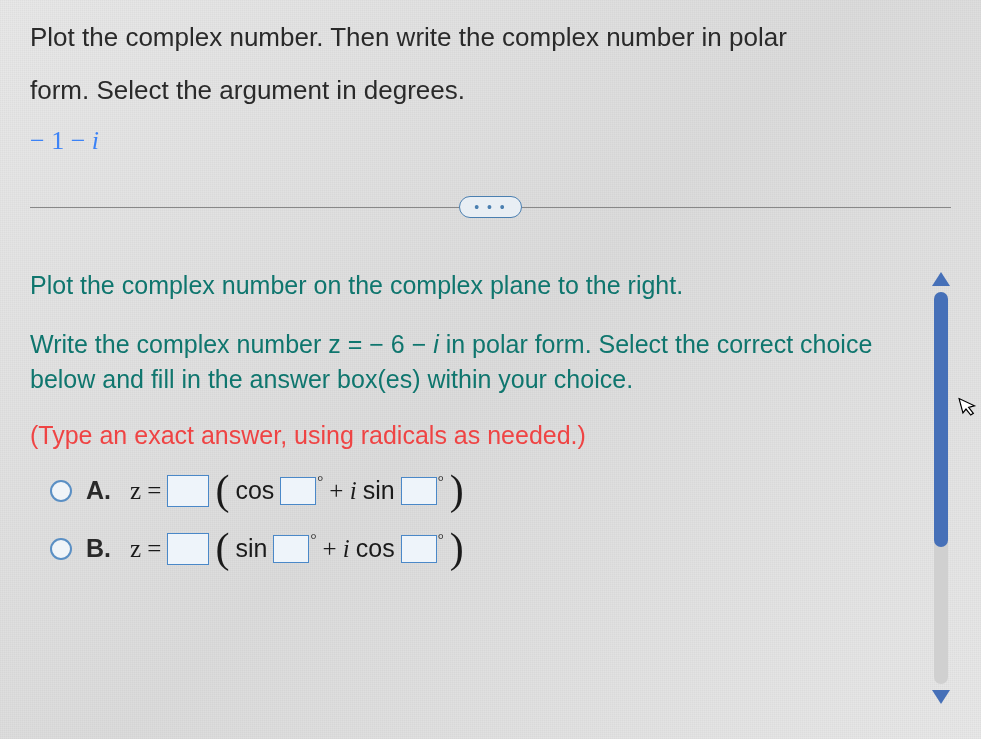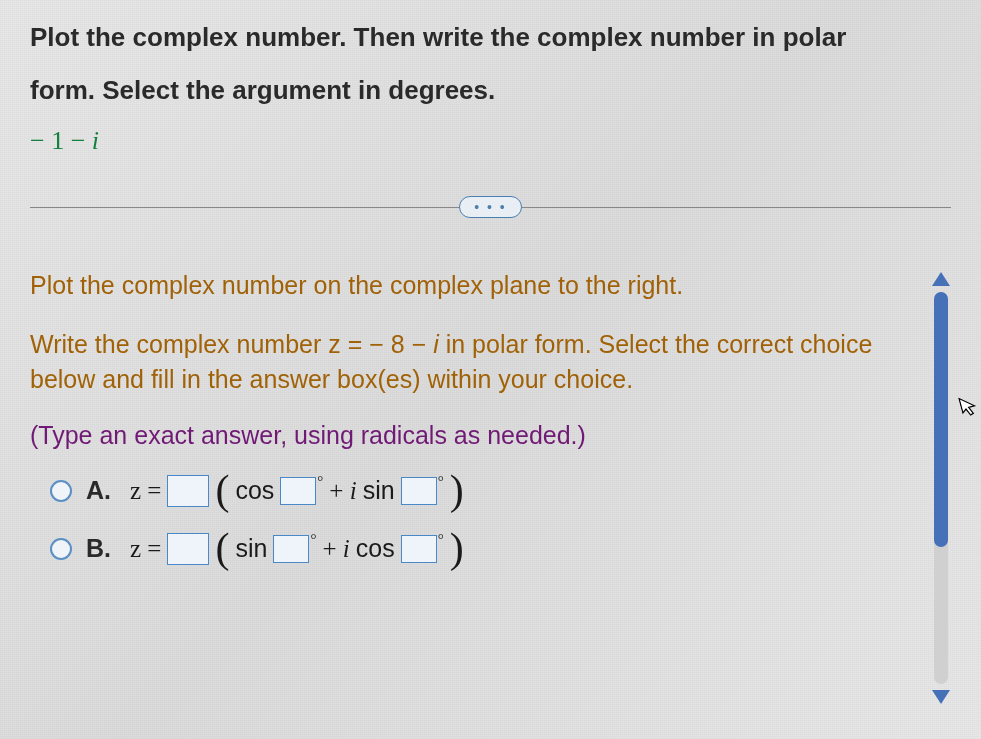--- a/index.html
+++ b/index.html
@@ -18,26 +18,25 @@
       height: 739px;
       padding: 20px 30px;
       position: relative;
       color: #3a3a3a;
     }
     .question-text {
       font-size: 26px;
       line-height: 1.35;
       color: #2a2a2a;
       margin-bottom: 18px;
-      font-weight: bold;
     }
     .expression {
       font-size: 26px;
       font-family: 'Times New Roman', serif;
-      color: #15803d;
+      color: #3b82f6;
       margin-bottom: 40px;
     }
     .italic {
       font-style: italic;
     }
     .divider-row {
       display: flex;
       align-items: center;
       margin: 30px 0 50px 0;
     }
@@ -52,27 +51,27 @@
       padding: 2px 14px;
       background: #e8eef4;
       color: #4a7fb0;
       font-size: 14px;
       letter-spacing: 2px;
       margin: 0 0;
       cursor: pointer;
     }
     .instruction {
       font-size: 25px;
-      color: #a16207;
+      color: #0f766e;
       line-height: 1.4;
       margin-bottom: 24px;
     }
     .hint {
       font-size: 25px;
-      color: #701a75;
+      color: #ef4444;
       margin-bottom: 24px;
     }
     .choices {
       padding-left: 20px;
     }
     .choice-row {
       display: flex;
       align-items: center;
       margin-bottom: 24px;
     }
@@ -207,21 +206,21 @@
   <div class="divider-button">• • •</div>
   <div class="divider-line"></div>
 </div>
 
 <div class="content-area">
   <div class="main-col">
 
     <p class="instruction">Plot the complex number on the complex plane to the right.</p>
 
     <p class="instruction">
-      <span>Write the complex number z = − 8 − </span><span class="italic">i</span><span> in polar form. Select the correct choice below and fill in the answer box(es) within your choice.</span>
+      <span>Write the complex number z = − 6 − </span><span class="italic">i</span><span> in polar form. Select the correct choice below and fill in the answer box(es) within your choice.</span>
     </p>
 
     <p class="hint">(Type an exact answer, using radicals as needed.)</p>
 
     <div class="choices">
 
       <div class="choice-row">
         <div class="radio"></div>
         <span class="choice-label">A.</span>
         <span class="formula">

